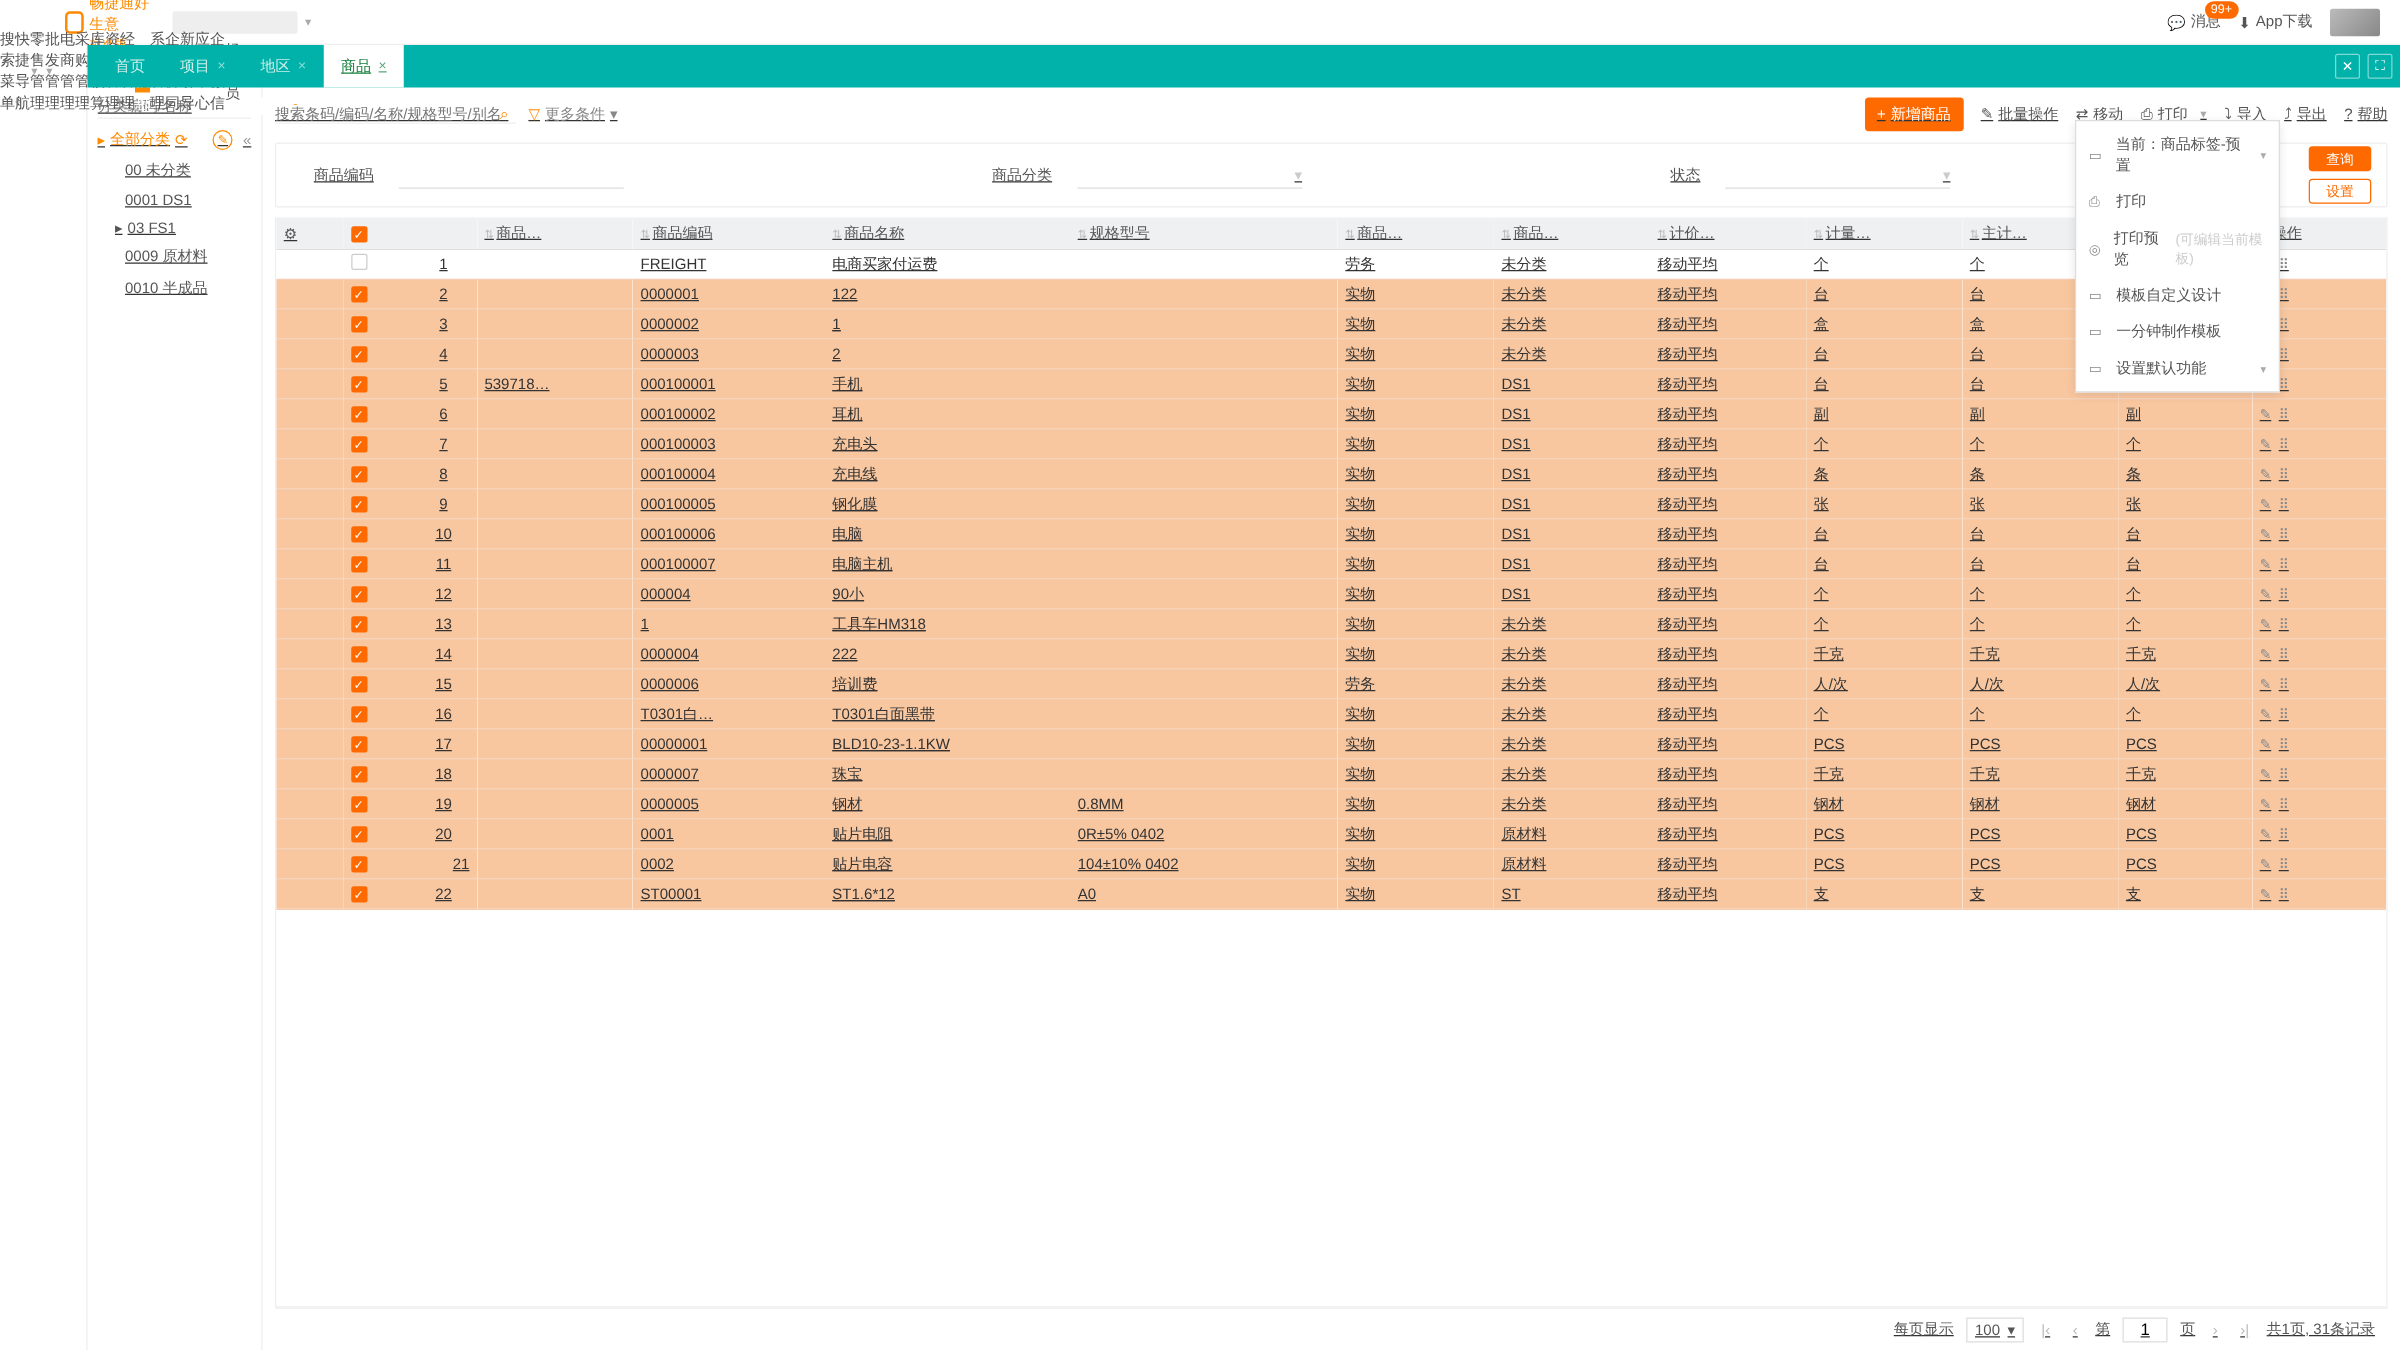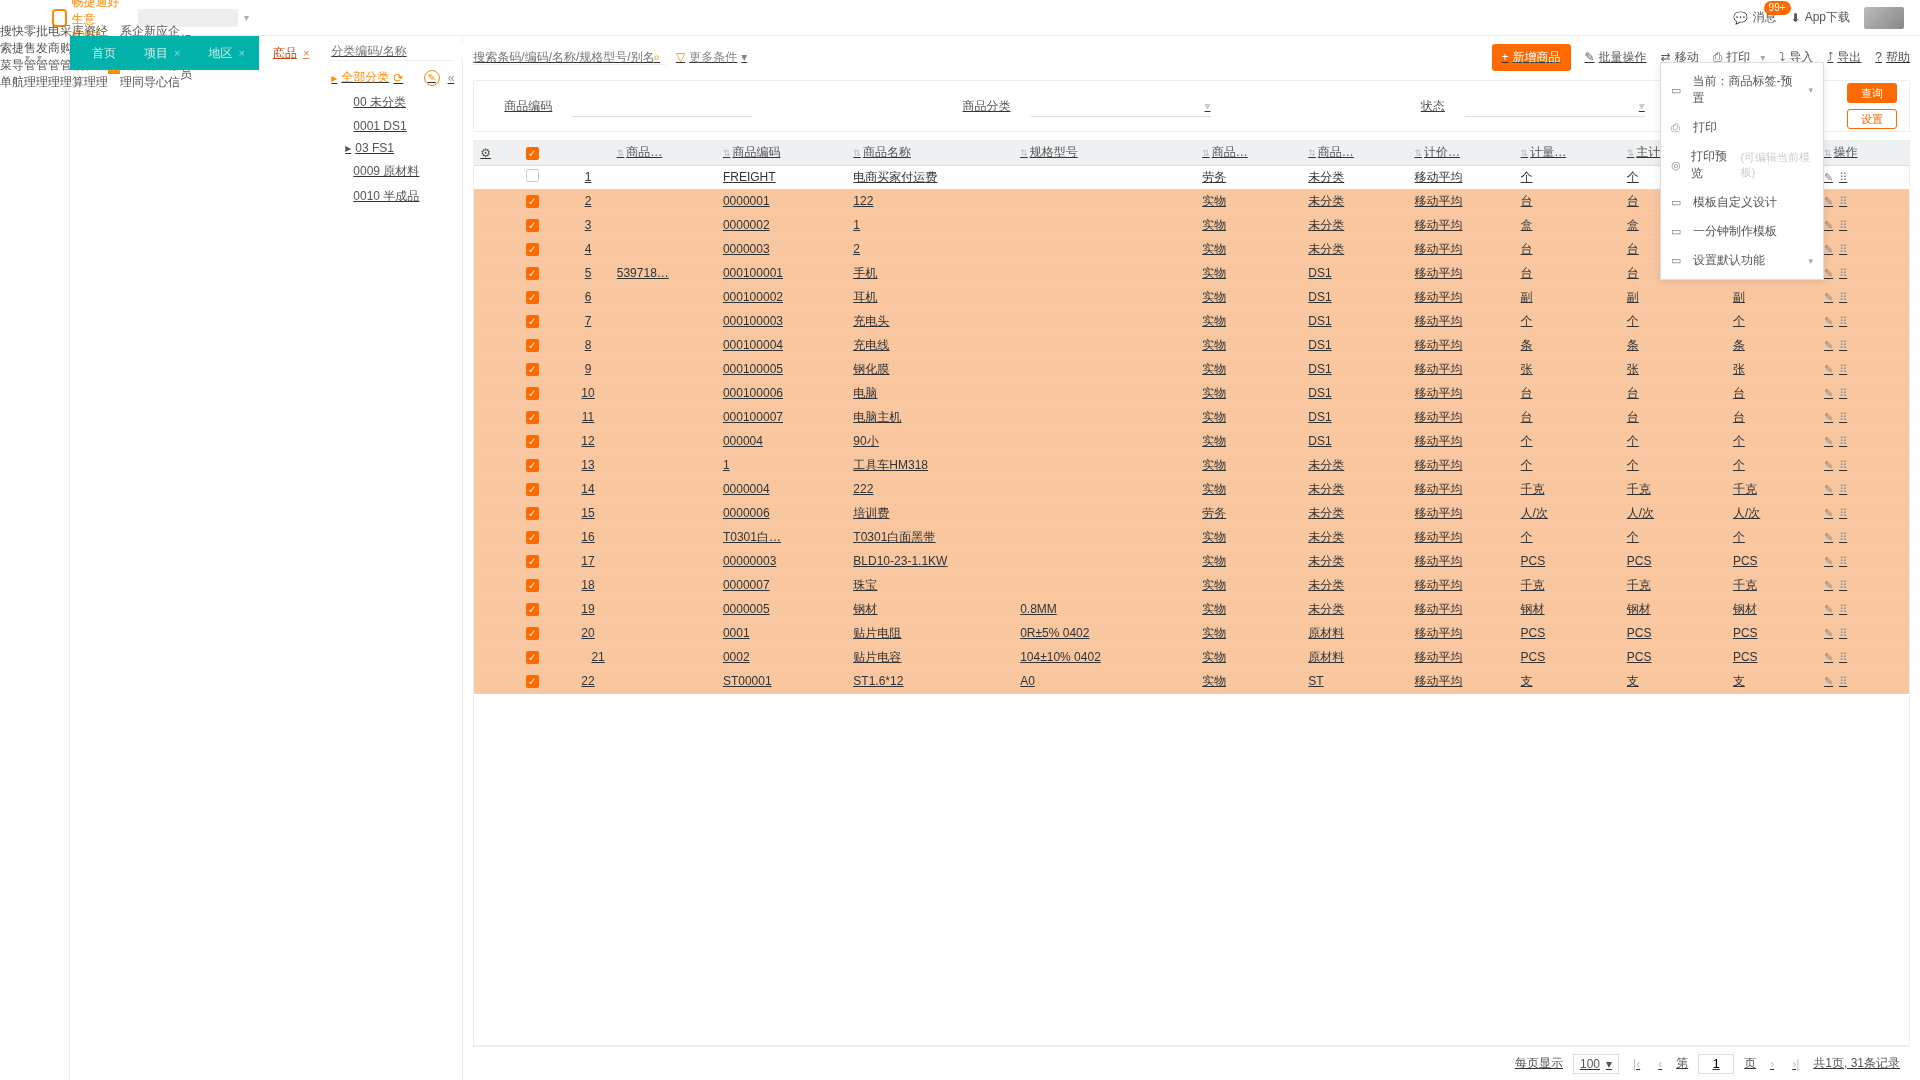--- a/index.html
+++ b/index.html
@@ -20,26 +20,26 @@
 .chev { font-size: 10px; color: #aaa; margin-left: 6px; }
 
 .body { display: flex; flex: 1; min-height: 0; }
 
 
 .sidebar { width: 70px; background: #fff; border-right: 1px solid #eee; display: flex; flex-direction: row; padding-top: 4px; }
 .side-item { height: 34px; display: flex; align-items: center; justify-content: center; cursor: pointer; color: #555; position: relative; }
 .side-item.active { background: #ff8a00; color: #fff; }
 .side-item .chev { position: absolute; right: 6px; }
 
-.main { flex: 1; display: flex; flex-direction: row; min-width: 0; }
+.main { flex: 1; display: flex; flex-direction: column; min-width: 0; }
 
 
 .tabs { background: #00b2a9; display: flex; align-items: center; height: 34px; padding-left: 8px; position: relative; }
 .tab { color: #cdeeea; padding: 0 14px; height: 34px; display: flex; align-items: center; gap: 6px; cursor: pointer; }
-.tab.active { background: #fff; color: #c2410c; text-decoration: underline; }
+.tab.active { background: #fff; color: #15803d; text-decoration: underline; }
 .tab .x { font-size: 11px; opacity: .7; }
 .tabs-right { position: absolute; right: 6px; display: flex; gap: 6px; }
 .tabs-right .ic { width: 20px; height: 20px; border: 1px solid rgba(255,255,255,.5); color: #fff; display: flex; align-items: center; justify-content: center; border-radius: 2px; cursor: pointer; font-size: 11px; }
 
 .content { flex: 1; display: flex; min-height: 0; text-decoration: underline; }
 
 
 .tree { width: 140px; border-right: 1px solid #eee; padding: 6px 8px; display: flex; flex-direction: column; }
 .tree-search { display: flex; align-items: center; border-bottom: 1px solid #eee; padding: 2px 0; }
 .tree-search input { border: none; outline: none; flex: 1; color: #bbb; font-size: 12px; }
@@ -671,21 +671,21 @@
                         <span class="ic-small">✎</span>
                         <span class="ic-small">⠿</span>
                       </span>
                     </td>
                   </tr>
                   <tr class="sel">
                     <td></td>
                     <td><span class="ck ">✓</span></td>
                     <td style="text-align: center;">17</td>
                     <td></td>
-                    <td>00000003</td>
+                    <td>00000001</td>
                     <td><span class="link">BLD10-23-1.1KW</span></td>
                     <td></td>
                     <td>实物</td>
                     <td>未分类</td>
                     <td>移动平均</td>
                     <td>PCS</td>
                     <td>PCS</td>
                     <td>PCS</td>
                     <td>
                       <span class="row-actions">

